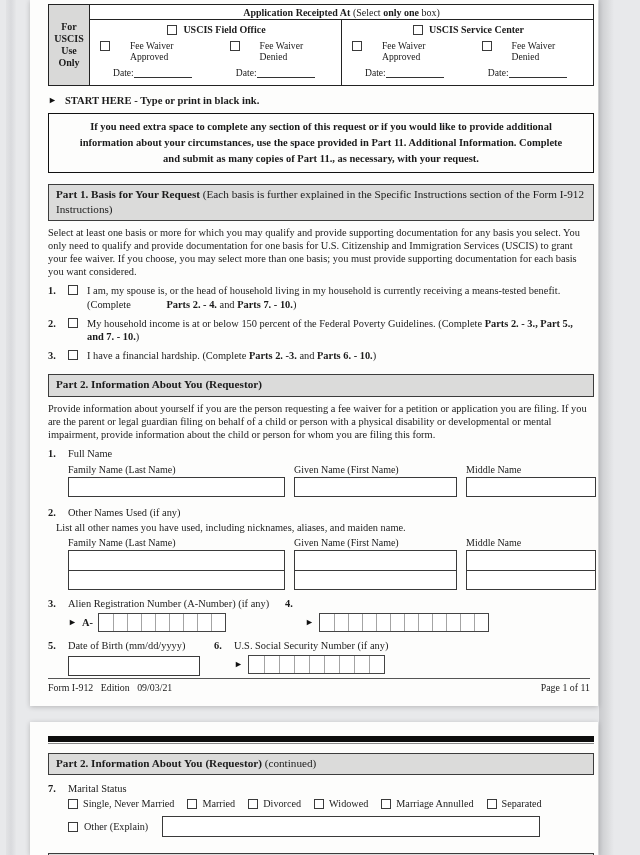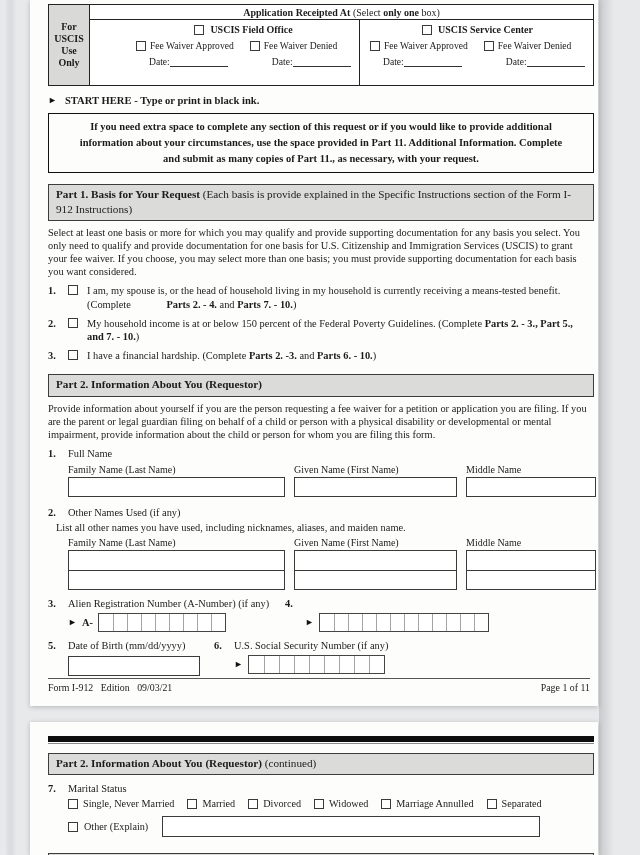--- a/index.html
+++ b/index.html
@@ -37,24 +37,24 @@
   .admin-box { display:flex; border:1.6px solid #222; height:82px; background:#fff; }
   .admin-side {
     width:41px; background:#d9d9d8; border-right:1.4px solid #222;
     display:flex; align-items:center; justify-content:center; text-align:center;
     font-weight:bold; font-size:10px; line-height:1.2; padding:2px;
   }
   .admin-main { flex:1; display:flex; flex-direction:column; }
   .admin-header { border-bottom:1.4px solid #222; text-align:center; font-size:10px; padding:2px 0 1px; }
   .admin-cols { flex:1; display:flex; }
   .admin-col { flex:1; padding:2px 8px 0 10px; }
-  .admin-col:first-child { border-right:1.4px solid #222;margin-left:36px; }
+  .admin-col:first-child { border-right:1.4px solid #222; }
   .col-title { display:flex; justify-content:center; align-items:center; gap:6px; font-weight:bold; font-size:10px; margin:2px 0 5px; }
   .fee-row { display:flex; gap:16px; font-size:9.6px; margin-bottom:5px; }
-  .fee-opt { display:flex; align-items:flex-start; gap:4px; }
+  .fee-opt { display:flex; align-items:flex-start; gap:20px; }
   .date-row { display:flex; gap:44px; font-size:9.6px; padding-left:13px; }
   .date-item { display:flex; align-items:flex-end; }
   .date-line { display:inline-block; width:58px; border-bottom:1px solid #333; height:10px; }
 
   
   .start-here { display:flex; align-items:center; gap:8px; margin-top:9px; font-weight:bold; font-size:10.6px; }
   .notice-box {
     margin-top:7px; border:1.7px solid #111; padding:5px 24px 6px;
     text-align:center; font-weight:bold; font-size:10.5px; line-height:1.5;
   }
@@ -178,21 +178,21 @@
     </div>
   </div>
 
   <div class="start-here">
     <span class="arrow">►</span>
     <span>START HERE - Type or print in black ink.</span>
   </div>
 
   <div class="notice-box">If you need extra space to complete any section of this request or if you would like to provide additional information about your circumstances, use the space provided in Part 11. Additional Information. Complete and submit as many copies of Part 11., as necessary, with your request.</div>
 
-  <div class="part-header"><span style="font-weight: bold;">Part 1.  Basis for Your Request </span><span>(Each basis is provide explained in the </span><span style="font-weight: normal;">Specific Instructions</span><span> section of the Form I-912 Instructions)</span></div>
+  <div class="part-header"><span style="font-weight: bold;">Part 1.  Basis for Your Request </span><span>(Each basis is further explained in the </span><span style="font-weight: normal;">Specific Instructions</span><span> section of the Form I-912 Instructions)</span></div>
   <div class="para">Select at least one basis or more for which you may qualify and provide supporting documentation for any basis you select.  You only need to qualify and provide documentation for one basis for U.S. Citizenship and Immigration Services (USCIS) to grant your fee waiver.  If you choose, you may select more than one basis; you must provide supporting documentation for each basis you want considered.</div>
 
   <div class="num-item">
     <span class="num">1.</span>
     <span class="cb"></span>
     <span class="item-text"><span>I am, my spouse is, or the head of household living in my household is currently receiving a means-tested benefit. (Complete </span><span style="font-weight: bold; padding-left: 33px;">Parts 2. - 4.</span><span> and </span><span style="font-weight: bold;">Parts 7. - 10.</span><span>)</span></span>
   </div>
   <div class="num-item">
     <span class="num">2.</span>
     <span class="cb"></span>

